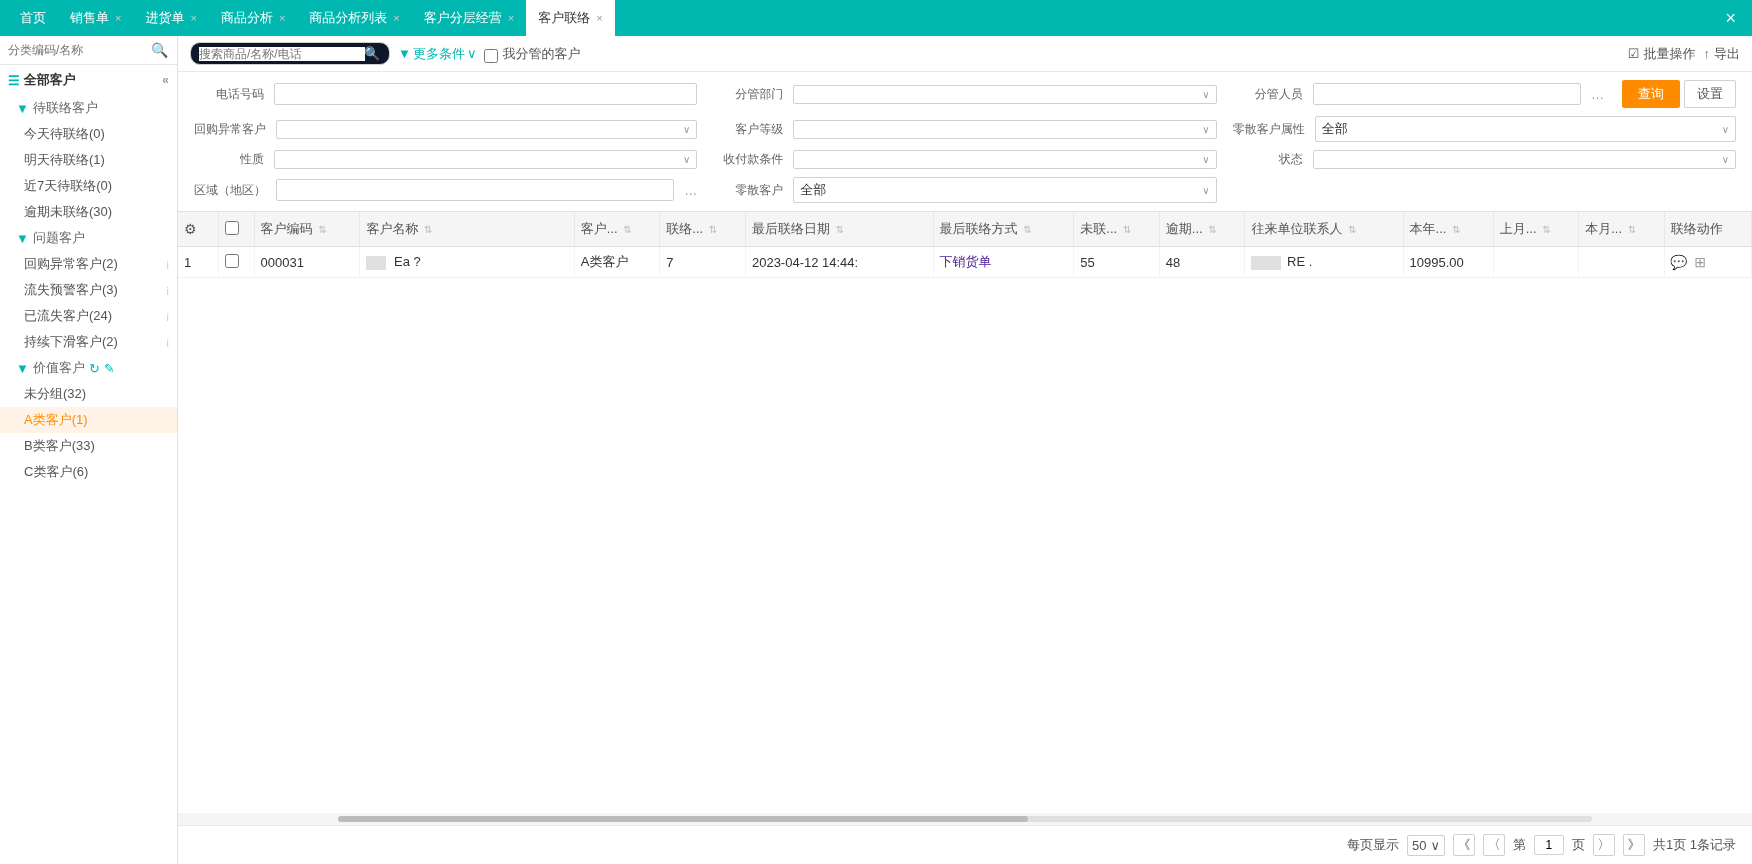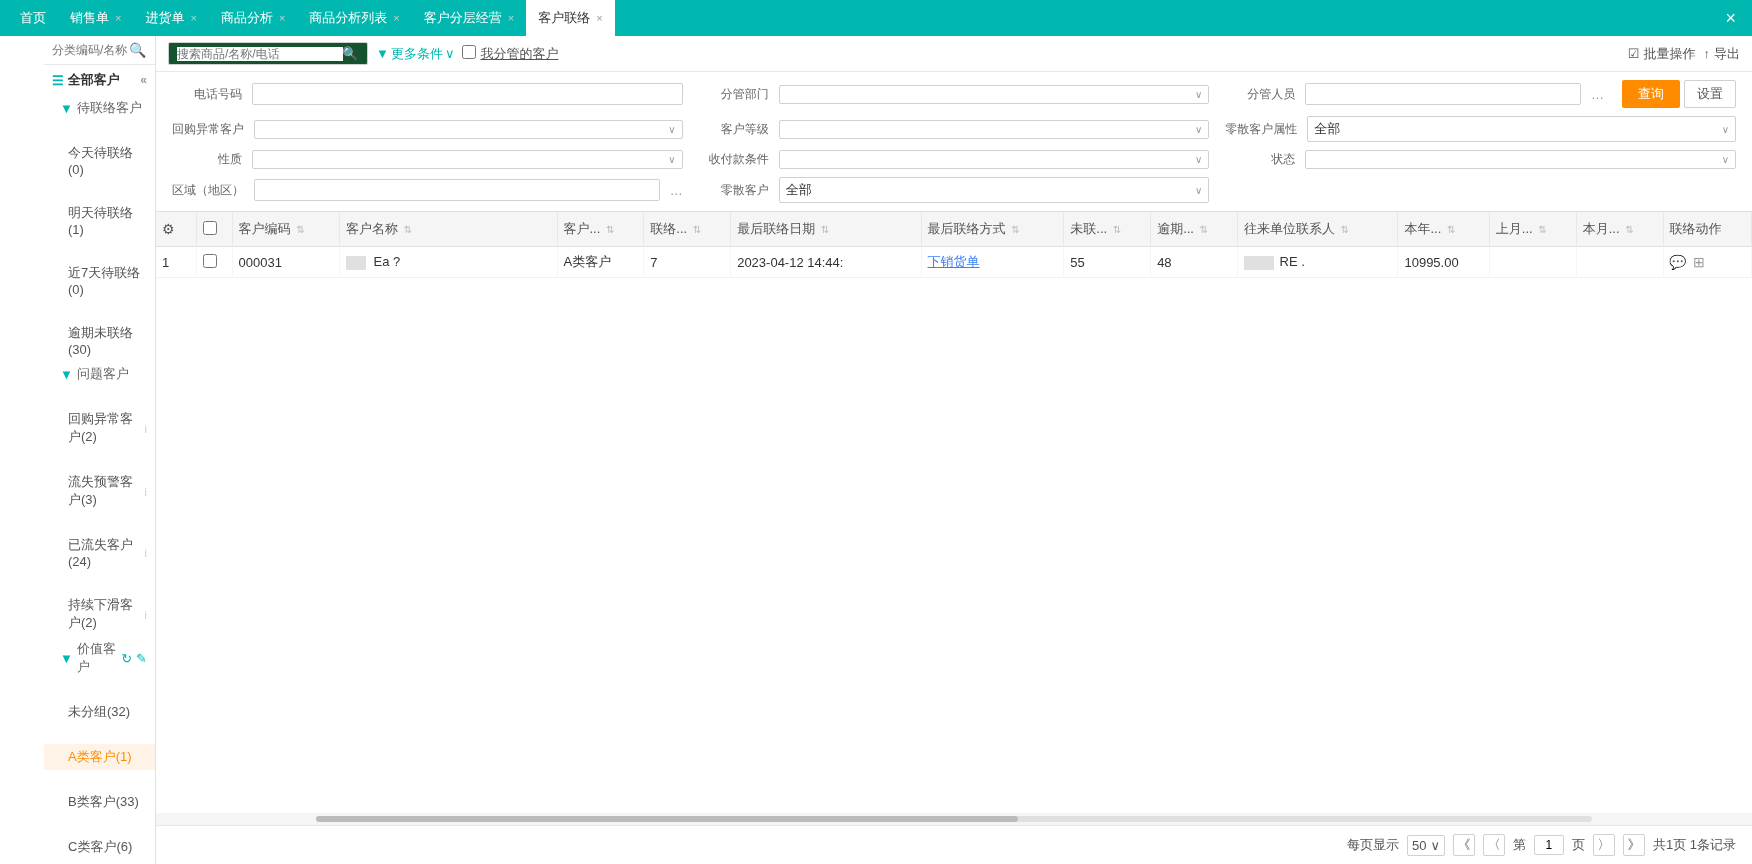--- a/index.html
+++ b/index.html
@@ -32,28 +32,27 @@
     .top-nav-close { color: #fff; font-size: 18px; cursor: pointer; padding: 0 8px; }
 
     
     .main-layout {
       display: flex;
       height: calc(864px - 36px);
     }
 
     
     .sidebar {
-      width: 156px;
+      width: 178px;
       background: #fff;
       border-right: 1px solid #e0e0e0;
       display: flex;
       flex-direction: column;
       overflow-y: auto;
       flex-shrink: 0;
-      padding-left: 44px;
     }
     .sidebar-search {
       display: flex;
       align-items: center;
       padding: 6px 8px;
       border-bottom: 1px solid #e8e8e8;
     }
     .sidebar-search input {
       border: none;
       outline: none;
@@ -91,21 +90,20 @@
     .sidebar-group-label .arrow { margin-right: 4px; color: #00b8b0; }
 
     .sidebar-item {
       padding: 4px 8px 4px 24px;
       color: #555;
       font-size: 12px;
       cursor: pointer;
       display: flex;
       align-items: center;
       justify-content: space-between;
-      margin-top: 19px;
     }
     .sidebar-item.active { background: #fff3e8; color: #ff8c00; }
     .sidebar-item .info-icon { color: #ccc; font-size: 11px; }
 
     
     .content-area {
       flex: 1;
       display: flex;
       flex-direction: column;
       background: #f5f5f5;
@@ -118,49 +116,48 @@
       align-items: center;
       padding: 6px 12px;
       background: #fff;
       border-bottom: 1px solid #e8e8e8;
       gap: 8px;
     }
     .filter-search {
       display: flex;
       align-items: center;
       border: 1px solid #d0d0d0;
-      border-radius: 2px;
+      border-radius: 10px;
       padding: 3px 8px;
-      background: #14532d;
+      background: #0f172a;
       width: 200px;
     }
     .filter-search input {
       border: none;
       outline: none;
       font-size: 12px;
       width: 100%;
       color: #333;
     }
     .filter-search .search-icon { color: #00b8b0; font-size: 13px; }
     .filter-more {
       display: flex;
       align-items: center;
       color: #00b8b0;
       cursor: pointer;
       font-size: 12px;
       gap: 2px;
     }
     .my-customers {
       display: flex;
-      align-items: flex-start;
+      align-items: flex-end;
       gap: 4px;
       font-size: 12px;
       color: #555;
       cursor: pointer;
-      text-decoration: underline;
     }
     .filter-spacer { flex: 1; }
     .batch-ops {
       display: flex;
       align-items: center;
       gap: 4px;
       color: #555;
       font-size: 12px;
       cursor: pointer;
     }
@@ -265,21 +262,21 @@
     thead th .sort-icon { color: #bbb; font-size: 10px; margin-left: 2px; }
     tbody tr {
       border-bottom: 1px solid #f0f0f0;
     }
     tbody td {
       padding: 6px 6px;
       color: #333;
       border-right: 1px solid #f5f5f5;
       white-space: nowrap;
     }
-    .link-text { color: #3b82f6; cursor: pointer; text-decoration: underline; }
+    .link-text { color: #4c1d95; cursor: pointer; }
     .action-icons { display: flex; gap: 6px; align-items: center; }
     .action-icon { color: #999; cursor: pointer; font-size: 14px; }
 
     
     .pagination {
       display: flex;
       align-items: center;
       justify-content: flex-end;
       padding: 8px 16px;
       background: #fff;

